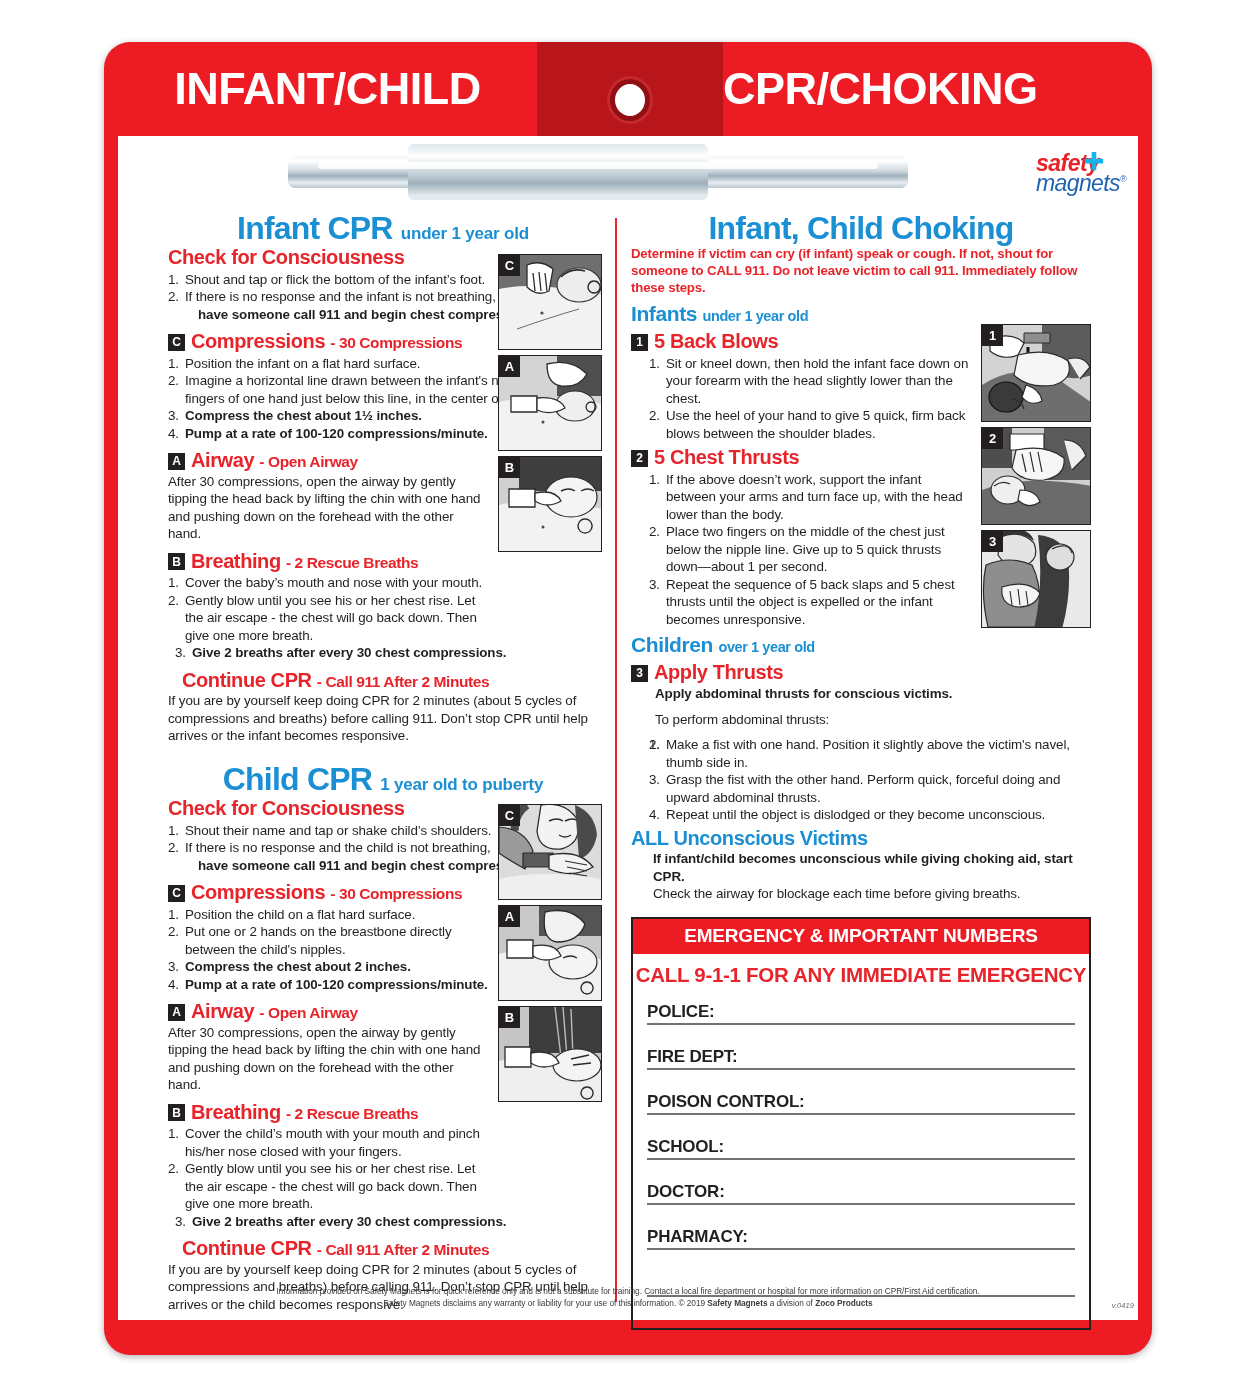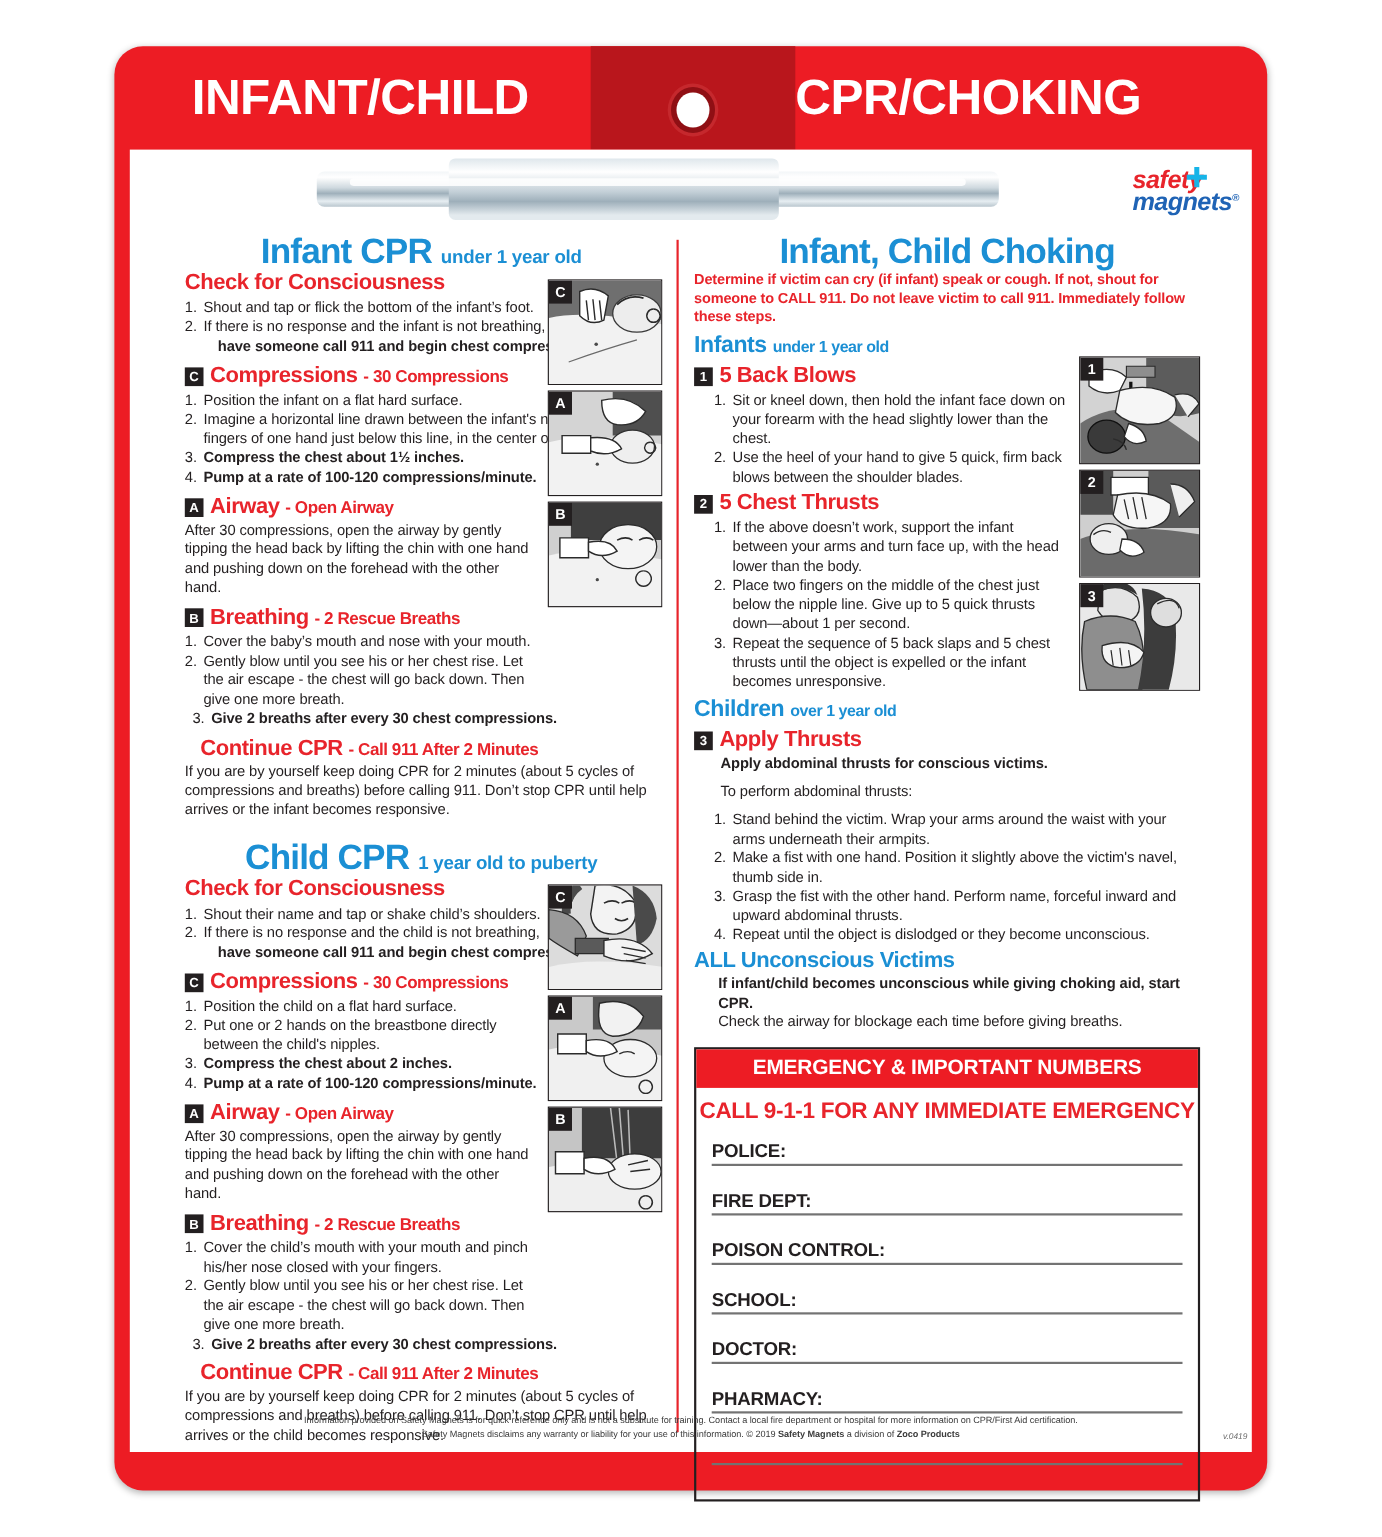--- a/index.html
+++ b/index.html
@@ -109,21 +109,21 @@
     right: 12px; top: 18px;
     text-align: left;
     line-height: 0.86;
   }
   .brand-top {
     font-size: 23px; font-weight: bold; color: #e8242b;
     font-style: italic; letter-spacing: -0.5px;
     position: relative; display: inline-block;
   }
   .brand-bottom {
-    font-size: 23px; font-weight: bold; color: #1f63b5;
+    font-size: 23px; font-weight: normal; color: #1f63b5;
     font-style: italic; letter-spacing: -0.6px;
     display: block;
   }
   .brand-cross {
     position: absolute; left: 47px; top: -3px;
     width: 22px; height: 22px; color: #16b4e8;
   }
   .brand-reg { font-size: 9px; vertical-align: super; color: #1f63b5; }
 
   
@@ -604,23 +604,23 @@
           <span class="sub">over 1 year old</span>
         </div>
 
         <div class="badge-row blk-tight">
           <span class="badge">3</span>
           <span class="red-head">Apply Thrusts</span>
         </div>
         <div class="body-txt" style="margin-left:24px"><b>Apply abdominal thrusts for conscious victims.</b></div>
         <div class="body-txt" style="margin-left:24px;margin-top:8px">To perform abdominal thrusts:</div>
         <ol class="steps indent" style="margin-top:8px">
-          <li><span class="num">1.</span><span>Stand behind the victim. Wrap your arms around the waist with your arms underneath their armpits.</span></li>
+          <li><span class="num">1.</span></li>
           <li><span class="num">2.</span><span>Make a fist with one hand. Position it slightly above the victim's navel, thumb side in.</span></li>
-          <li><span class="num">3.</span><span>Grasp the fist with the other hand. Perform name, forceful inward and upward abdominal thrusts.</span></li>
+          <li><span class="num">3.</span><span>Grasp the fist with the other hand. Perform quick, forceful doing and upward abdominal thrusts.</span></li>
           <li><span class="num">4.</span><span>Repeat until the object is dislodged or they become unconscious.</span></li>
         </ol>
 
         <div class="blue-head blk-tight">ALL Unconscious Victims</div>
         <div class="body-txt" style="margin-left:22px"><b>If infant/child becomes unconscious while giving choking aid, start CPR.</b></div>
         <div class="body-txt" style="margin-left:22px">Check the airway for blockage each time before giving breaths.</div>
 
         <div class="emerg">
           <div class="emerg-bar">EMERGENCY &amp; IMPORTANT NUMBERS</div>
           <div class="emerg-call">CALL 9-1-1 FOR ANY IMMEDIATE EMERGENCY</div>

